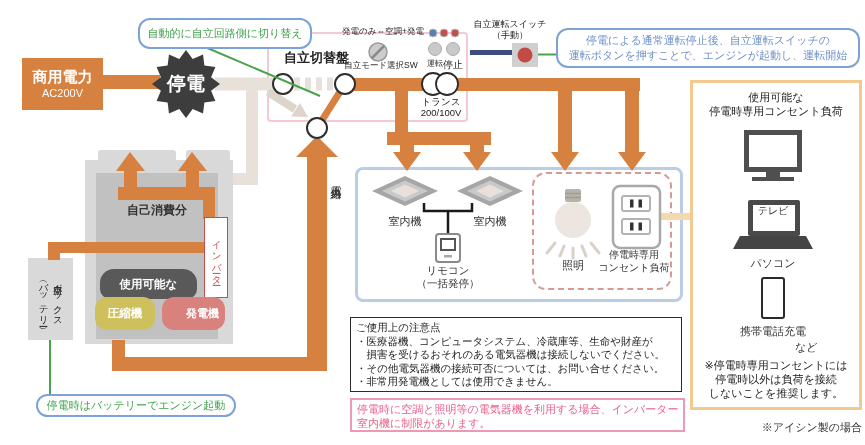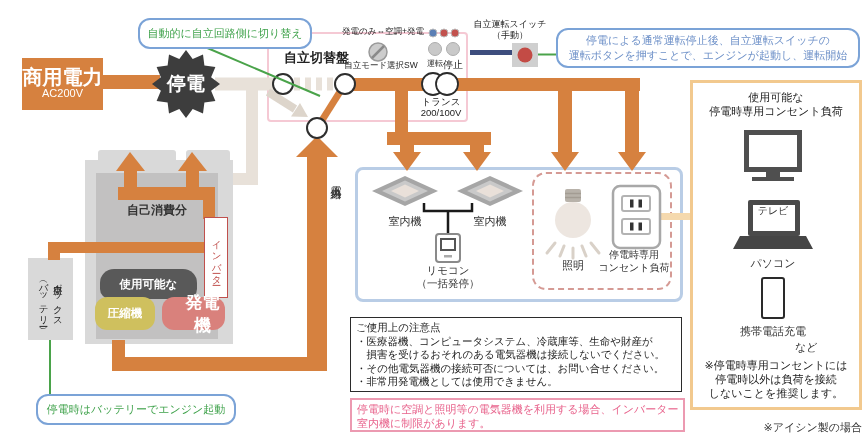--- a/index.html
+++ b/index.html
@@ -38,21 +38,21 @@
   <div class="abs l0 box" style="left:350px;top:398px;width:335px;height:34px;border:2px solid #ec9ab1;"></div>
 
   <div class="abs l0" style="left:98px;top:150px;width:78px;height:14px;background:#d9d9d9;border-radius:3px 3px 0 0;"></div>
   <div class="abs l0" style="left:186px;top:150px;width:44px;height:14px;background:#d9d9d9;border-radius:3px 3px 0 0;"></div>
   <div class="abs l0" style="left:85px;top:160px;width:148px;height:184px;background:#d9d9d9;"></div>
   <div class="abs l0" style="left:96px;top:173px;width:122px;height:166px;background:#c2c1c1;"></div>
 
   <div class="abs l0" style="left:28px;top:258px;width:45px;height:82px;background:#d9d9d9;"></div>
 
   <div class="abs l0 ctr" style="left:22px;top:58px;width:81px;height:52px;background:#d6813f;color:#fff;flex-direction:column;">
-    <div style="font-size:20px;font-weight:bold;line-height:18px;">商用電力</div>
+    <div style="font-size:15px;font-weight:bold;line-height:18px;">商用電力</div>
     <div style="font-size:11px;line-height:14px;">AC200V</div>
   </div>
 
   <svg id="wires" width="865" height="445" viewBox="0 0 865 445">
 
     <rect x="100" y="75" width="60" height="14" fill="#d6813f"></rect>
 
     <g>
       <rect x="215" y="77.5" width="70" height="13" fill="#e8e1d9"></rect>
       <line x1="294" y1="84" x2="334" y2="84" stroke="#e8e1d9" stroke-width="13" stroke-dasharray="6 5"></line>
@@ -198,21 +198,21 @@
 
   <div class="abs l2 ctr" style="left:156px;top:72px;width:60px;height:24px;color:#fff;font-size:19px;font-weight:bold;">停電</div>
 
   <div class="abs l2 callout green-t" style="left:138px;top:18px;width:174px;height:31px;font-size:11px;">自動的に自立回路側に切り替え</div>
 
   <div class="abs l2 callout blue-t" style="left:556px;top:28px;width:304px;height:40px;font-size:11px;line-height:15px;flex-direction:column;">
     <div>停電による通常運転停止後、自立運転スイッチの</div>
     <div>運転ボタンを押すことで、エンジンが起動し、運転開始</div>
   </div>
 
-  <div class="abs l2 callout green-t" style="left:36px;top:394px;width:200px;height:31px;font-size:11px;">停電時はバッテリーでエンジン起動</div>
+  <div class="abs l2 callout green-t" style="left:36px;top:394px;width:200px;height:23px;font-size:11px;">停電時はバッテリーでエンジン起動</div>
 
   <div class="abs l2" style="left:284px;top:49px;font-size:13px;font-weight:bold;color:#222;">自立切替盤</div>
 
   <div class="abs l2 ctr" style="left:338px;top:26px;width:90px;font-size:8.5px;color:#222;">発電のみ⇔空調+発電</div>
   <div class="abs l2 ctr" style="left:338px;top:60px;width:86px;font-size:8.5px;color:#222;">自立モード選択SW</div>
 
   <div class="abs l2 ctr" style="left:425px;top:58px;width:20px;font-size:8px;color:#222;">運転</div>
   <div class="abs l2 ctr" style="left:443px;top:58px;width:20px;font-size:10px;color:#222;">停止</div>
 
   <div class="abs l2 ctr" style="left:415px;top:96px;width:52px;font-size:9.5px;line-height:11px;flex-direction:column;color:#222;">
@@ -226,21 +226,21 @@
   </div>
 
   <div class="abs l2 ctr" style="left:106px;top:202px;width:102px;font-size:12px;font-weight:bold;color:#333;">自己消費分</div>
 
   <div class="abs l2 ctr" style="left:204px;top:217px;width:24px;height:81px;background:#fff;border:1.5px solid #c0504d;box-sizing:border-box;">
     <span class="vtext red-t" style="font-size:9.5px;letter-spacing:0.5px;">インバーター</span>
   </div>
 
   <div class="abs l2 ctr rbl" style="left:100px;top:269px;width:97px;height:30px;background:#595959;border-radius:14px 14px 10px 10px;font-size:11.5px;">使用可能な</div>
   <div class="abs l2 ctr rbl" style="left:95px;top:297px;width:60px;height:33px;background:#cfc05e;font-size:11.5px;">圧縮機</div>
-  <div class="abs l2 ctr rbl" style="left:162px;top:297px;width:63px;height:33px;background:#d9817c;font-size:17px;padding-left:18px;">発電機</div>
+  <div class="abs l2 ctr rbl" style="left:162px;top:297px;width:63px;height:33px;background:#d9817c;font-size:11px;padding-left:18px;">発電機</div>
 
   <div class="abs l2 ctr" style="left:28px;top:258px;width:45px;height:82px;">
     <span class="vtext" style="font-size:9.5px;line-height:1.5;color:#222;">自立ボックス
 （バッテリー）</span>
   </div>
 
   <div class="abs l2 vtext" style="left:328px;top:177px;height:68px;font-size:11px;letter-spacing:1px;color:#333;">電力供給</div>
 
   <div class="abs l2 ctr" style="left:375px;top:214px;width:60px;font-size:11px;">室内機</div>
   <div class="abs l2 ctr" style="left:460px;top:214px;width:60px;font-size:11px;">室内機</div>
@@ -263,21 +263,21 @@
   </div>
   <div class="abs l2 ctr" style="left:740px;top:184px;width:66px;font-size:10px;margin-top:20px;">テレビ</div>
   <div class="abs l2 ctr" style="left:740px;top:256px;width:66px;font-size:11px;">パソコン</div>
   <div class="abs l2 ctr" style="left:736px;top:324px;width:74px;font-size:11px;">携帯電話充電</div>
   <div class="abs l2" style="left:795px;top:340px;font-size:11px;">など</div>
   <div class="abs l2 ctr" style="left:694px;top:358px;width:164px;font-size:11px;line-height:14px;flex-direction:column;color:#222;">
     <div>※停電時専用コンセントには</div>
     <div>停電時以外は負荷を接続</div>
     <div>しないことを推奨します。</div>
   </div>
-  <div class="abs l2" style="left:700px;top:420px;width:162px;text-align:right;font-size:11px;color:#333;">※アイシン製の場合</div>
+  <div class="abs l2" style="left:700px;top:420px;width:162px;text-align:right;font-size:11px;color:#333;font-family:Liberation Serif, serif;">※アイシン製の場合</div>
 
   <div class="abs l2" style="left:356px;top:321px;width:322px;font-size:10.5px;line-height:13.6px;color:#222;">
     <div>ご使用上の注意点</div>
     <div>・医療器機、コンピュータシステム、冷蔵庫等、生命や財産が</div>
     <div>　損害を受けるおそれのある電気器機は接続しないでください。</div>
     <div>・その他電気器機の接続可否については、お問い合せください。</div>
     <div>・非常用発電機としては使用できません。</div>
   </div>
 
   <div class="abs l2 pink-t" style="left:357px;top:402px;width:324px;font-size:11px;line-height:14px;">

